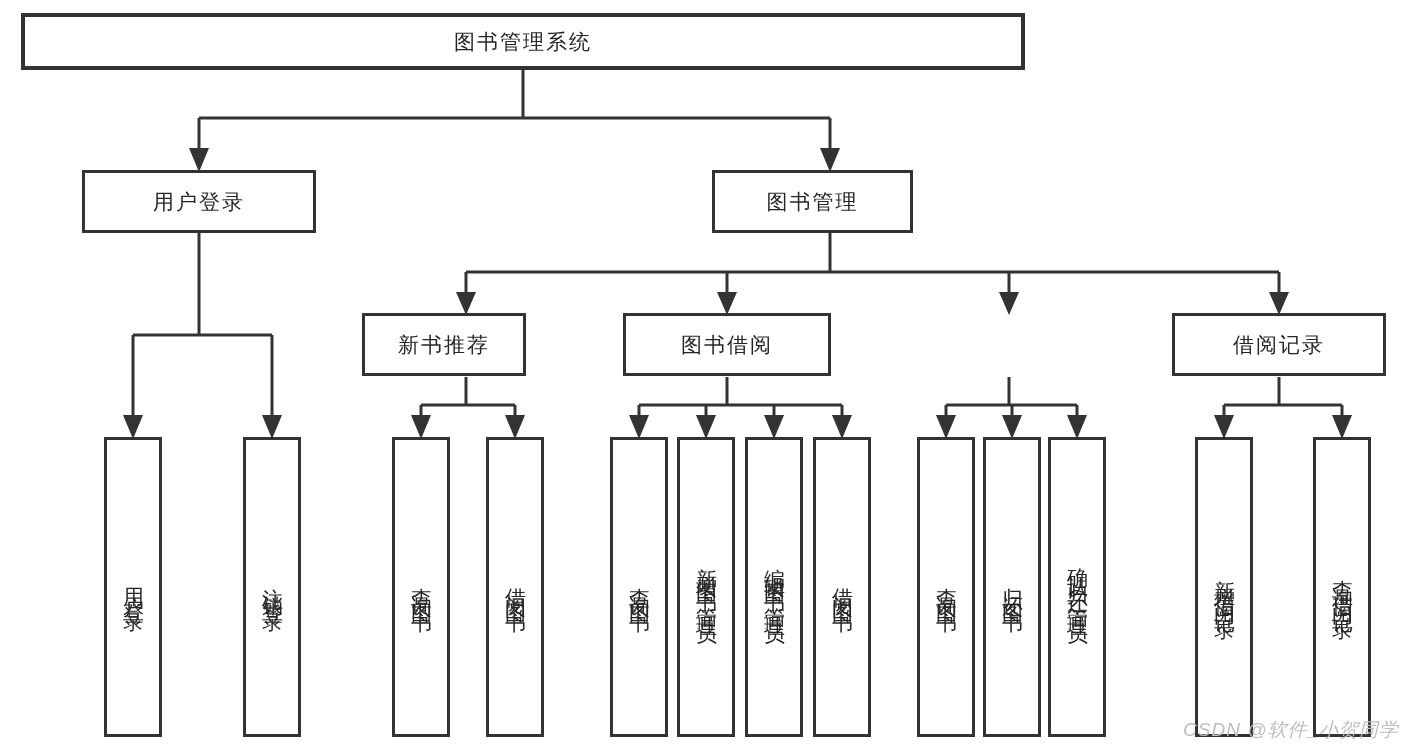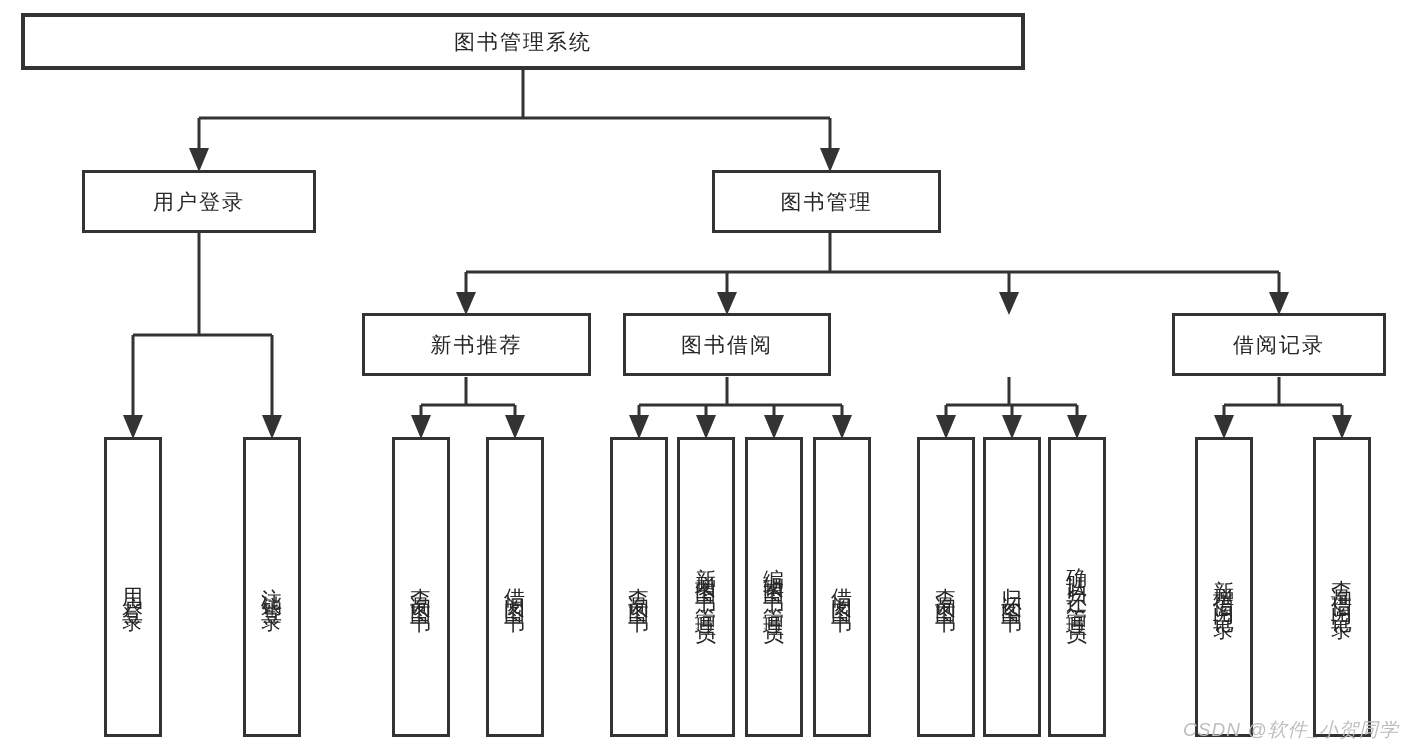--- a/index.html
+++ b/index.html
@@ -24,30 +24,31 @@
   }
   .node {
     position: absolute;
     box-sizing: border-box;
     border: 3px solid #333333;
     background: #ffffff;
     display: flex;
     align-items: center;
     justify-content: center;
     color: #262626;
+    font-family: Liberation Serif, serif;
   }
   .hnode {
     font-size: 21px;
     letter-spacing: 2px;
     white-space: nowrap;
   }
   .root-node  { left: 21px;   top: 13px;  width: 1004px; height: 57px; border-width: 4px; }
   .l2-a       { left: 82px;   top: 170px; width: 234px;  height: 63px; }
-  .l2-b       { left: 712px;  top: 170px; width: 229px;  height: 63px; }
-  .l3-a       { left: 362px;  top: 313px; width: 229px;  height: 63px; }
+  .l2-b       { left: 712px;  top: 170px; width: 201px;  height: 63px; }
+  .l3-a       { left: 362px;  top: 313px; width: 164px;  height: 63px; }
   .l3-b       { left: 623px;  top: 313px; width: 208px;  height: 63px; }
   .l3-c       { left: 902px;  top: 313px; width: 214px;  height: 63px; }
   .l3-d       { left: 1172px; top: 313px; width: 214px;  height: 63px; }
   .leaf {
     top: 437px;
     width: 58px;
     height: 300px;
   }
   .vtext {
     writing-mode: vertical-rl;

